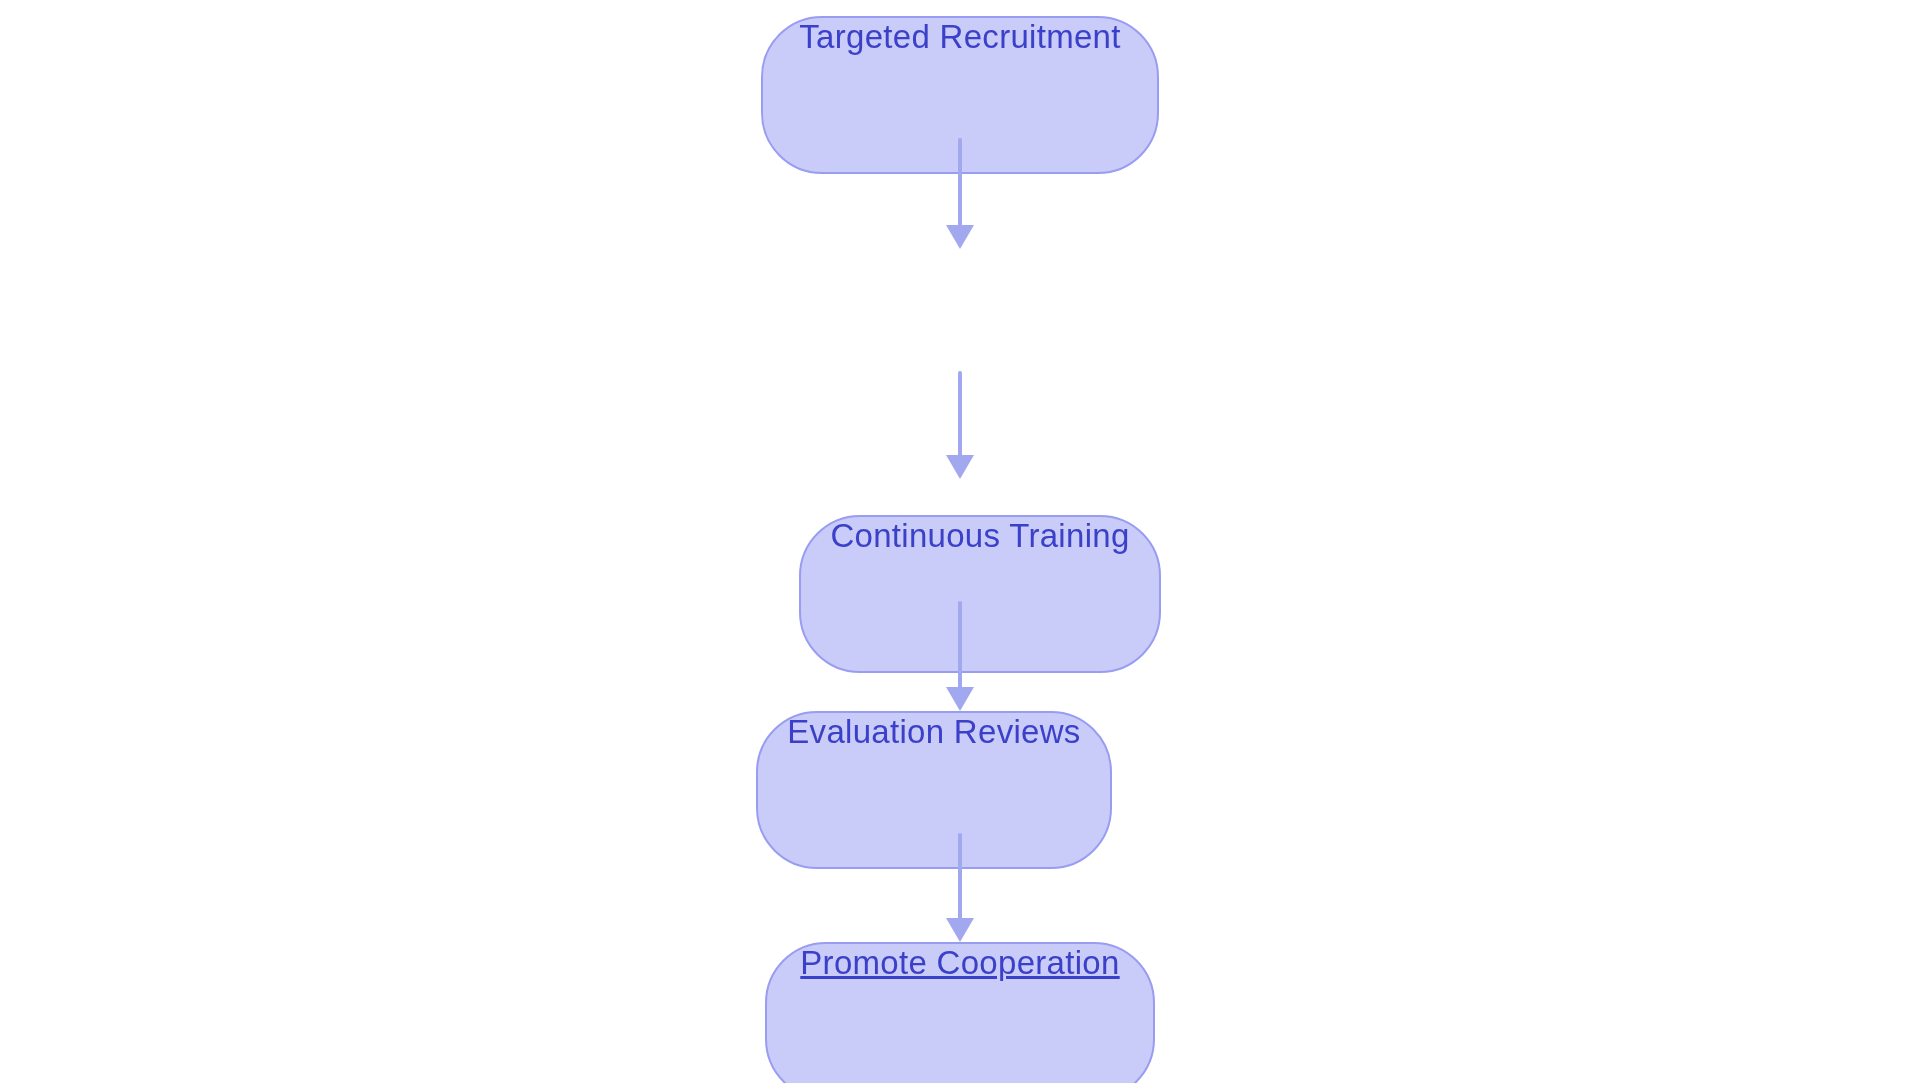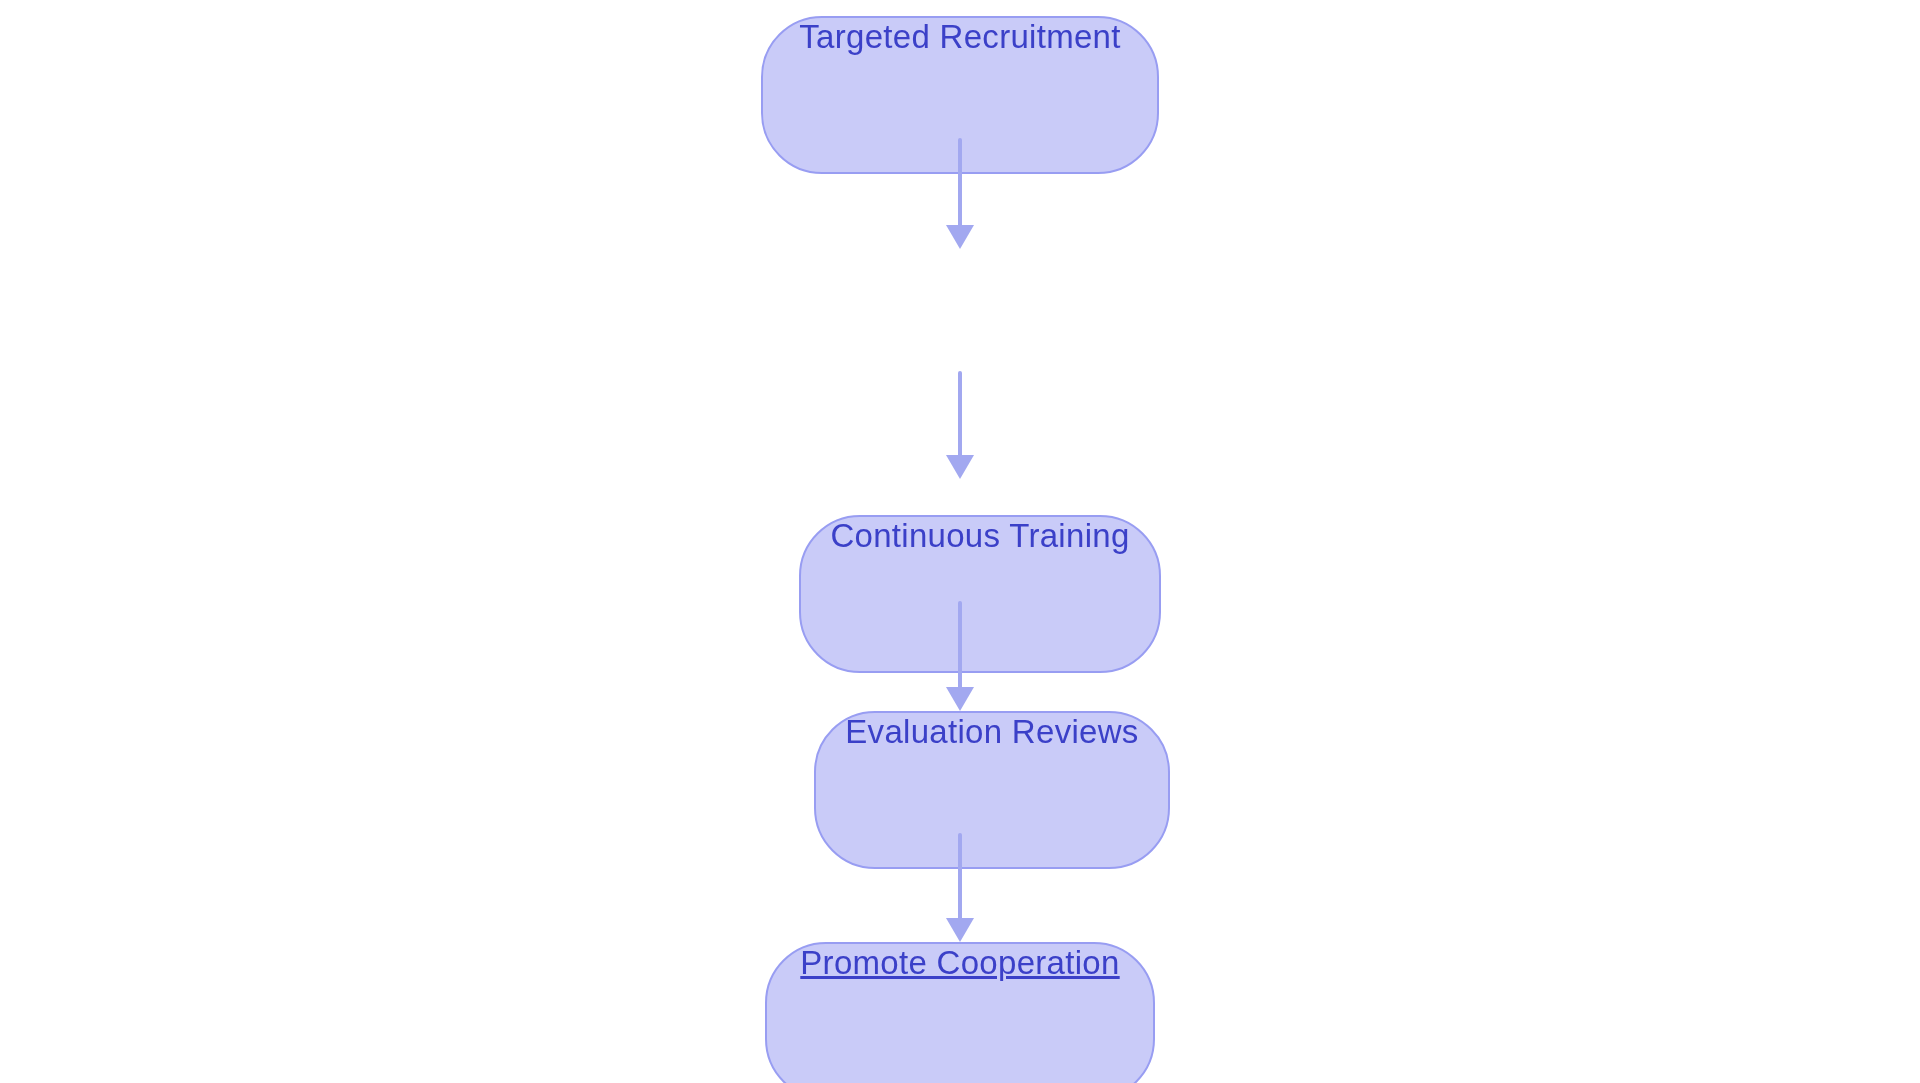--- a/index.html
+++ b/index.html
@@ -79,21 +79,21 @@
 
   <div class="node" style="left:799px; top:479px; width:362px;margin-top:36px;">
     <span>Continuous Training</span>
   </div>
 
   <div class="arrow" style="left:946px; top:601px; height:110px;">
     <div class="shaft"></div>
     <div class="head"></div>
   </div>
 
-  <div class="node" style="left:814px; top:711px; width:356px;">
+  <div class="node" style="left:756px; top:711px; width:356px;">
     <span>Evaluation Reviews</span>
   </div>
 
   <div class="arrow" style="left:946px; top:833px; height:109px;">
     <div class="shaft"></div>
     <div class="head"></div>
   </div>
 
   <div class="node" style="left:765px; top:942px; width:390px;text-decoration:underline;">
     <span>Promote Cooperation</span>

